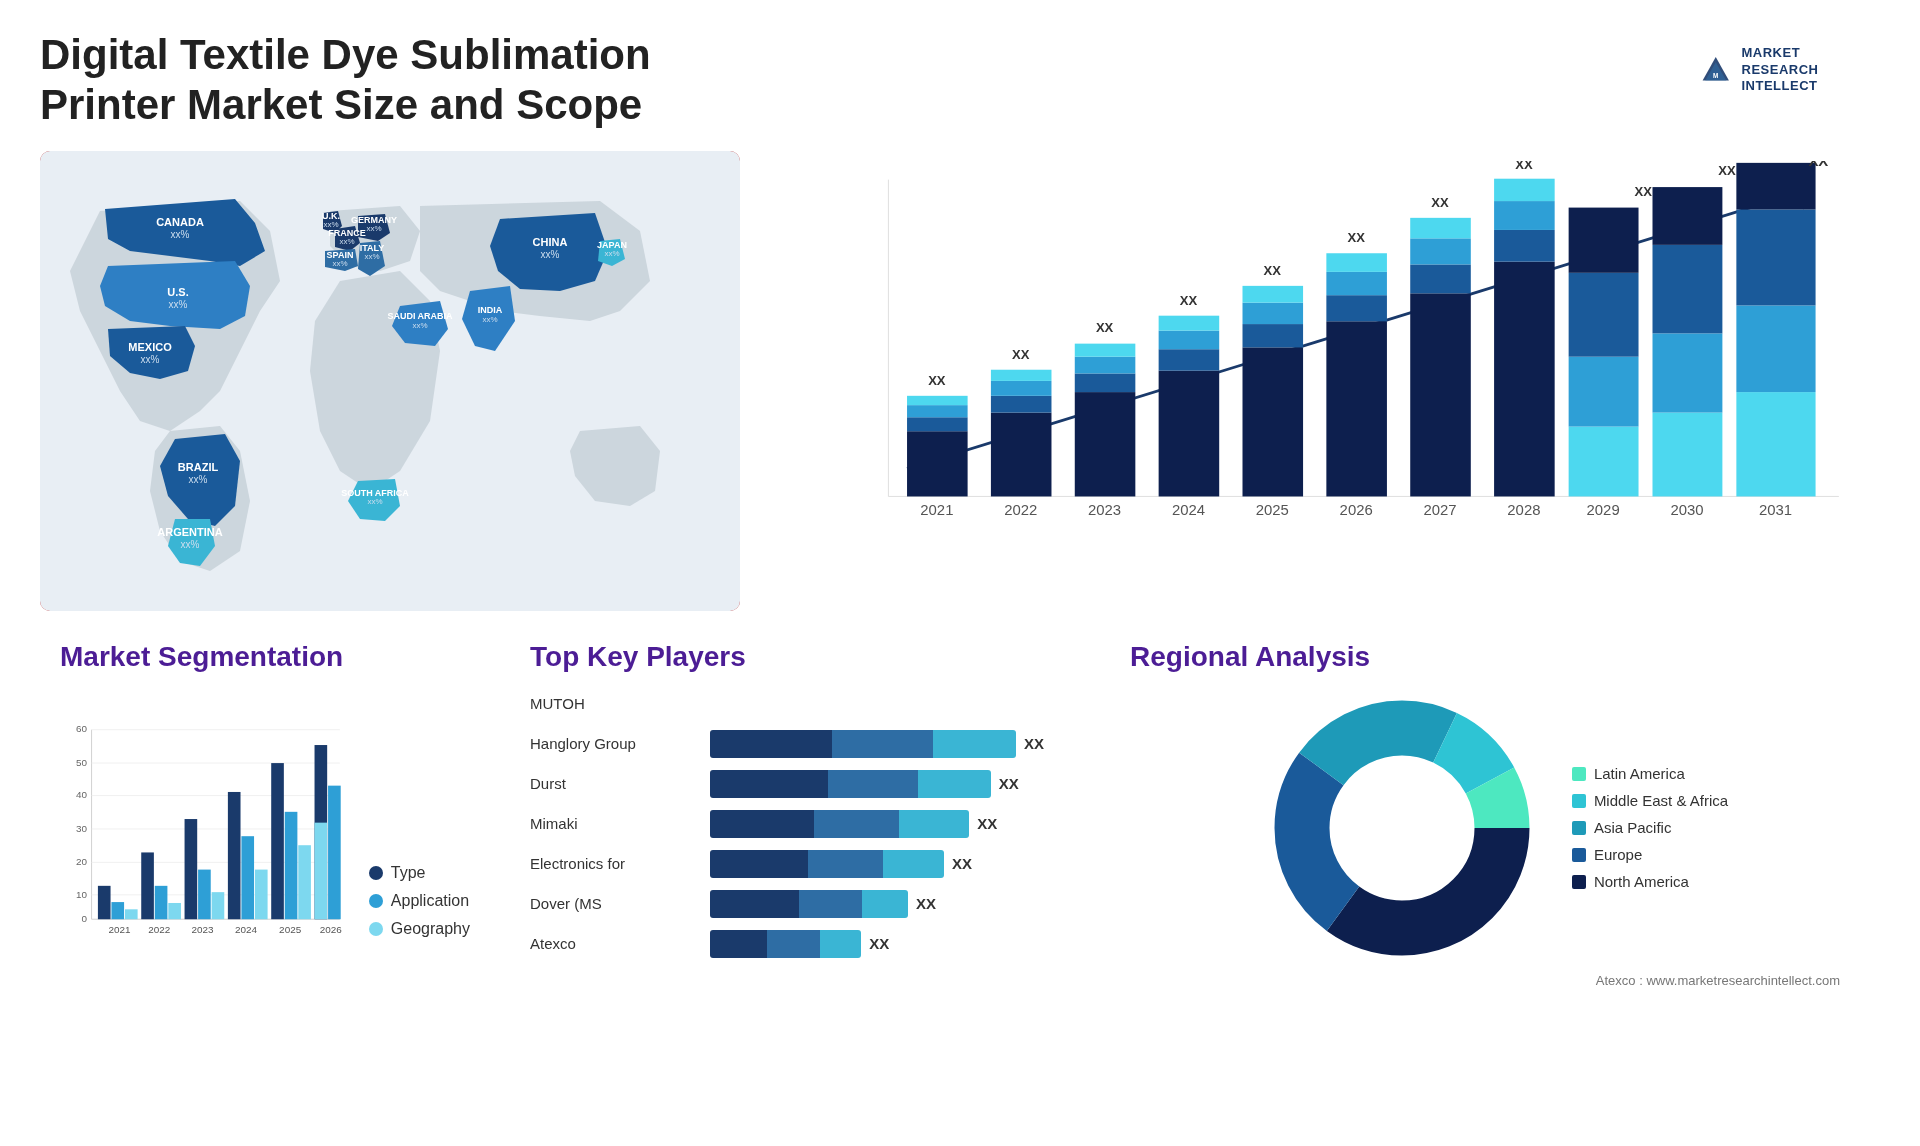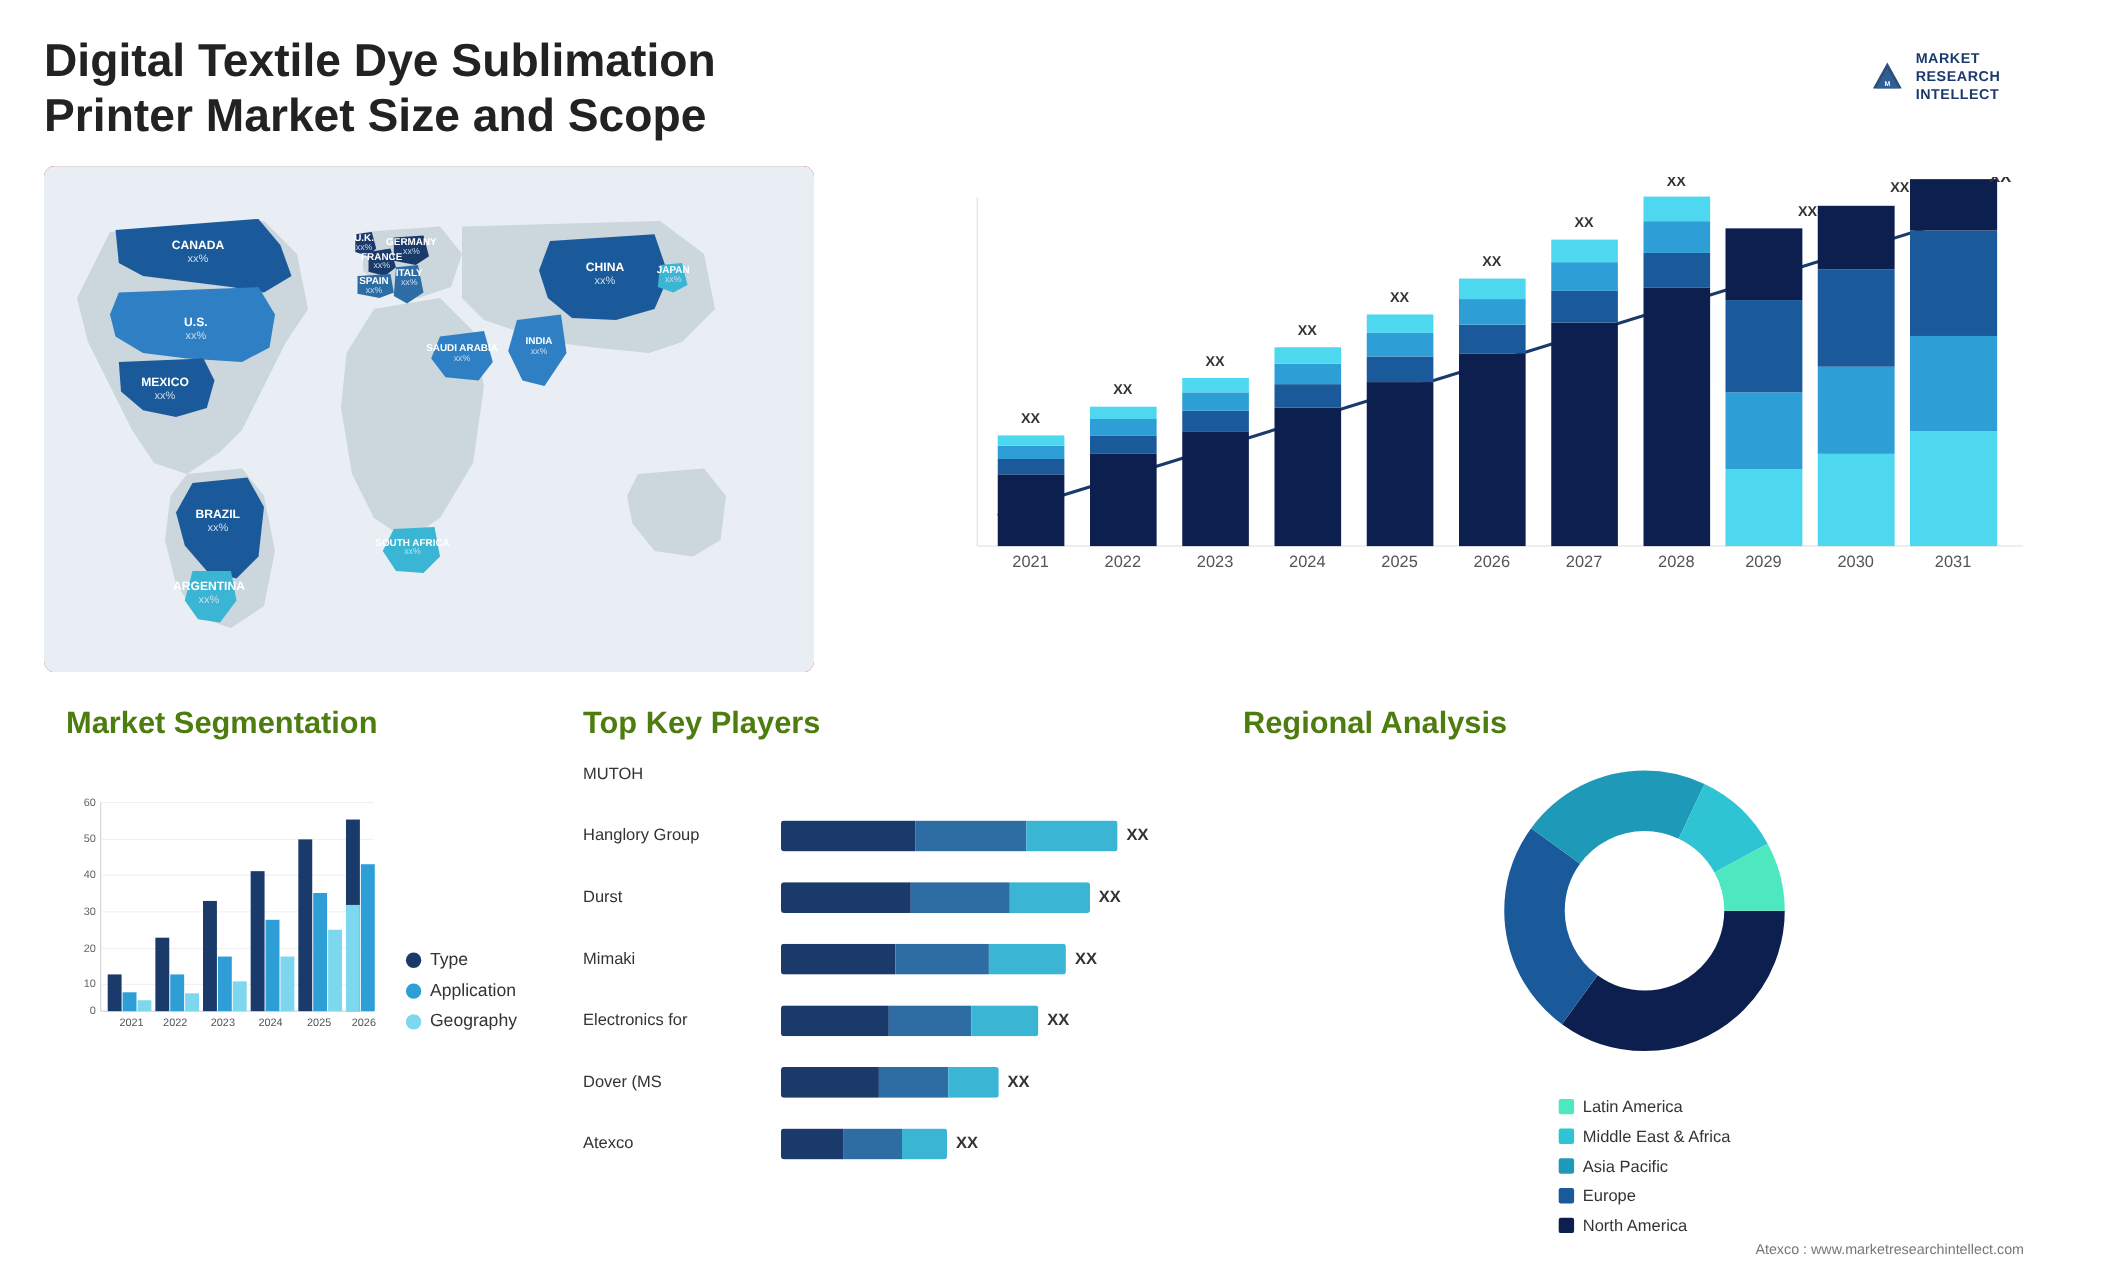--- a/index.html
+++ b/index.html
@@ -106,21 +106,21 @@
 
     
     .segmentation-section {
       flex: 0 0 450px;
       padding: 10px 20px;
     }
 
     .section-title {
       font-size: 28px;
       font-weight: 700;
-      color: #4d7c0f;
+      color: #4c1d95;
       margin-bottom: 15px;
     }
 
     .segmentation-content {
       display: flex;
       gap: 20px;
       align-items: flex-end;
       height: 280px;
       text-align: right;
     }
@@ -153,21 +153,21 @@
 
     
     .players-section {
       flex: 0 0 580px;
       padding: 10px 20px;
     }
 
     .players-list {
       display: flex;
       flex-direction: column;
-      gap: 24px;
+      gap: 8px;
       margin-top: 10px;
     }
 
     .player-row {
       display: flex;
       align-items: center;
       gap: 10px;
     }
 
     .player-name {
@@ -208,21 +208,20 @@
       flex: 1;
       padding: 10px 20px;
     }
 
     .donut-container {
       display: flex;
       align-items: center;
       justify-content: center;
       gap: 30px;
       margin-top: 10px;
-      flex-direction: column;
     }
 
     .donut-legend {
       display: flex;
       flex-direction: column;
       gap: 10px;
     }
 
     .donut-legend-item {
       display: flex;

